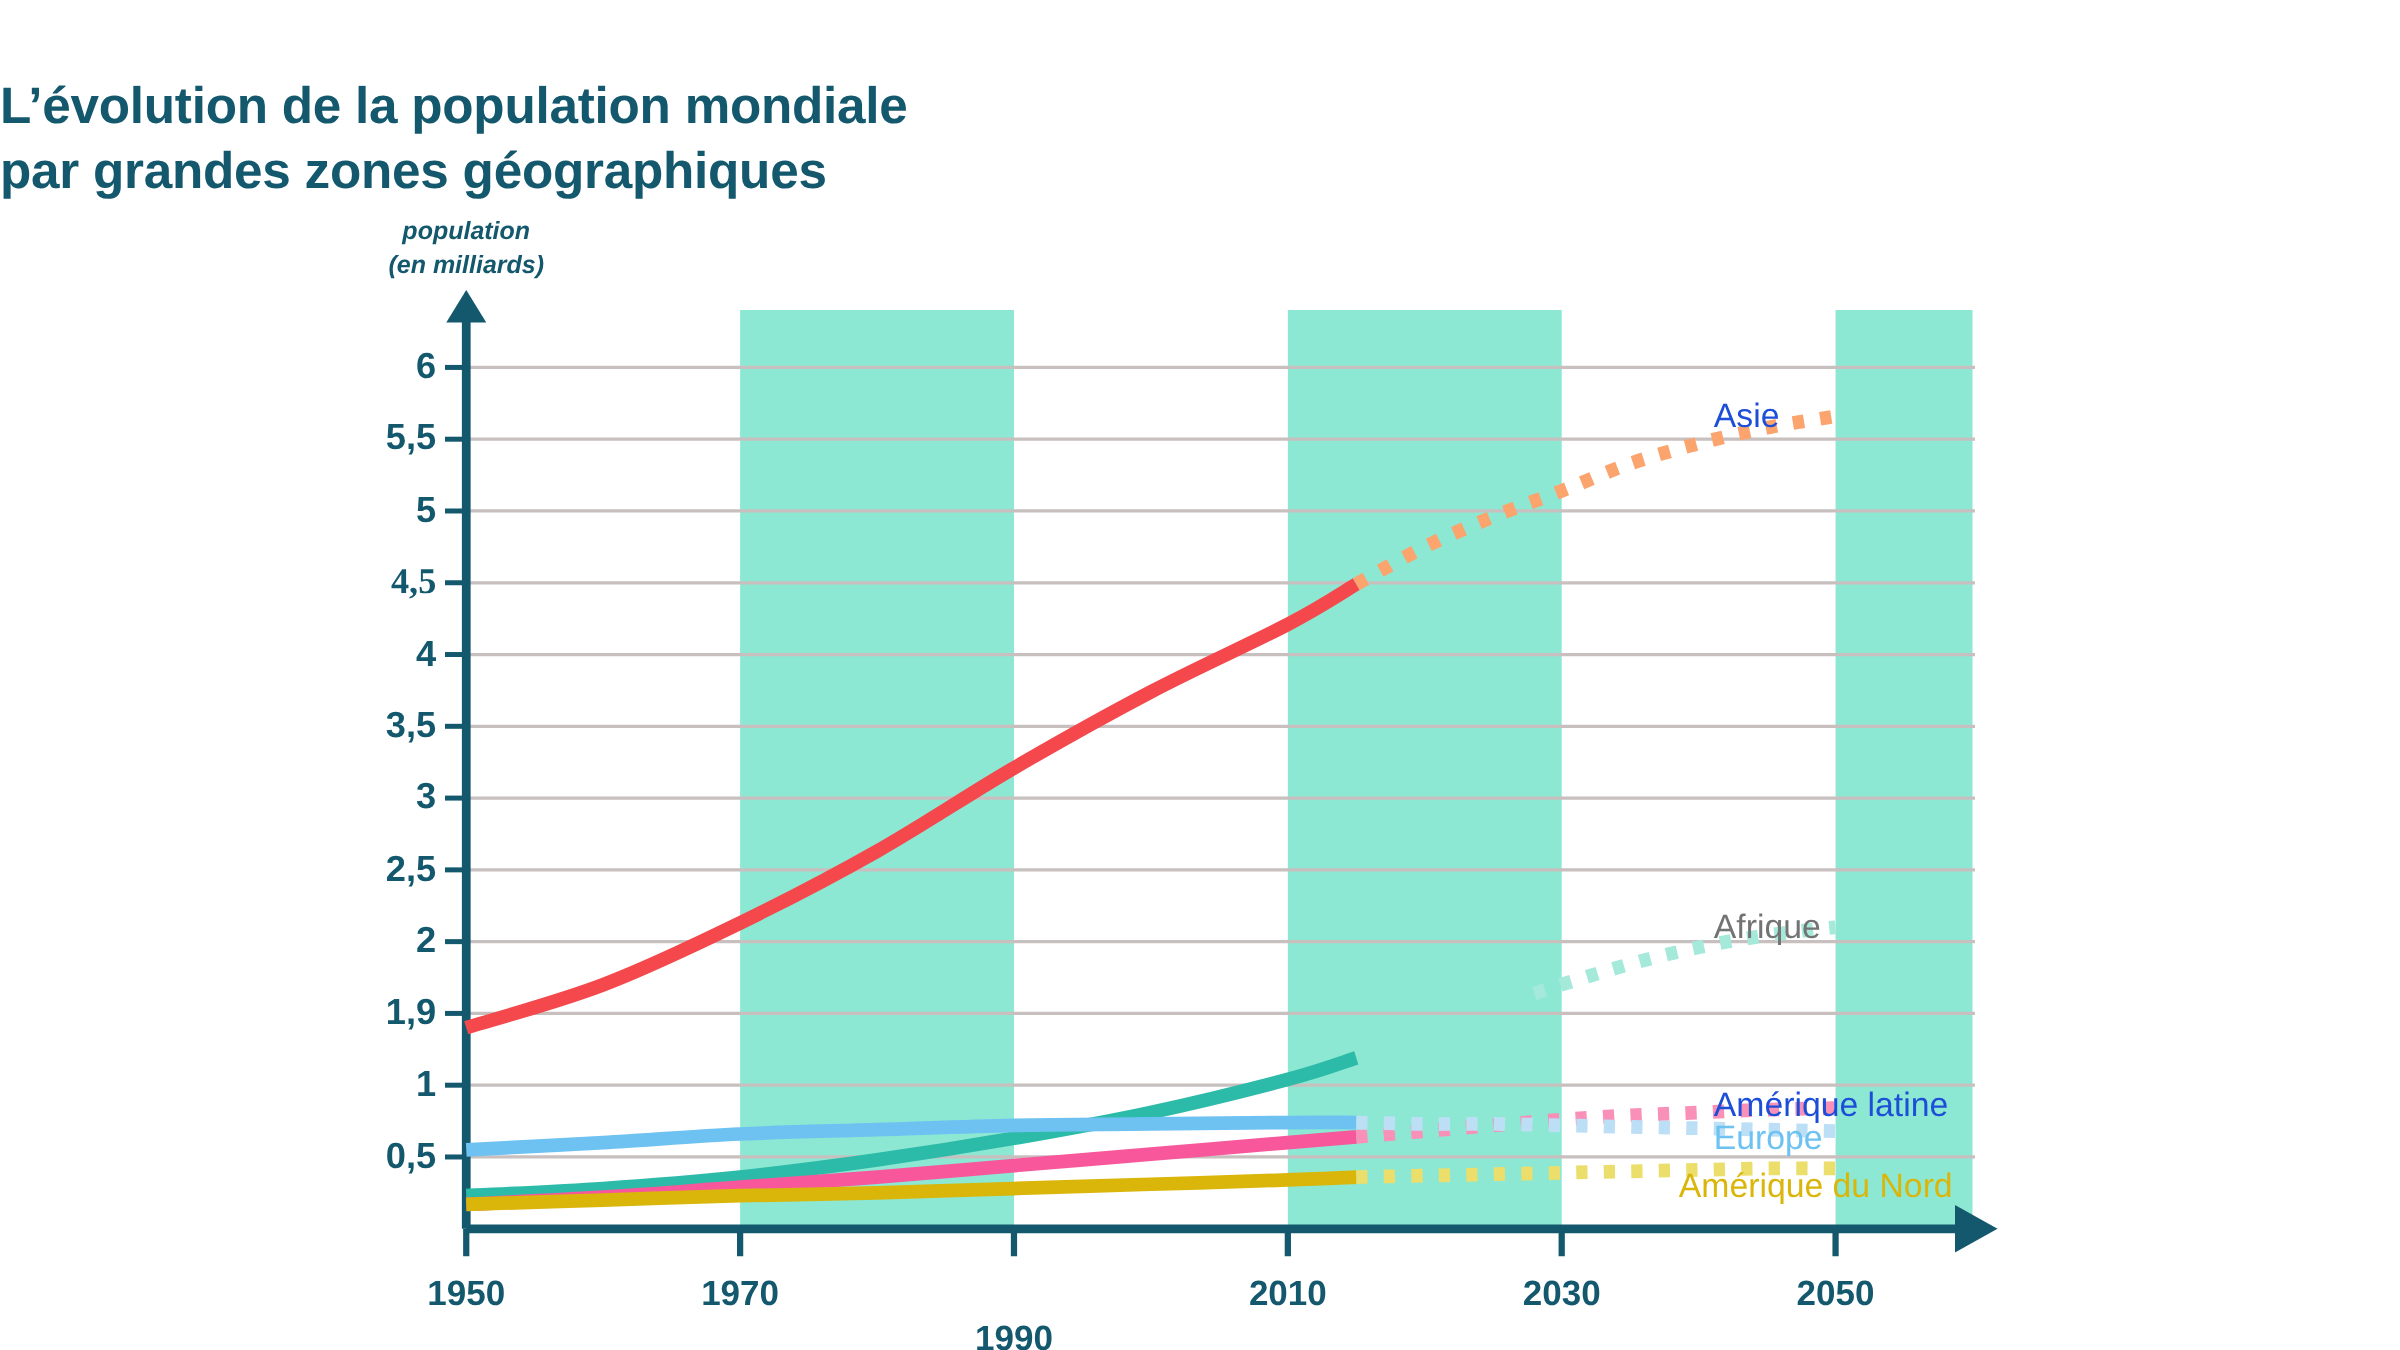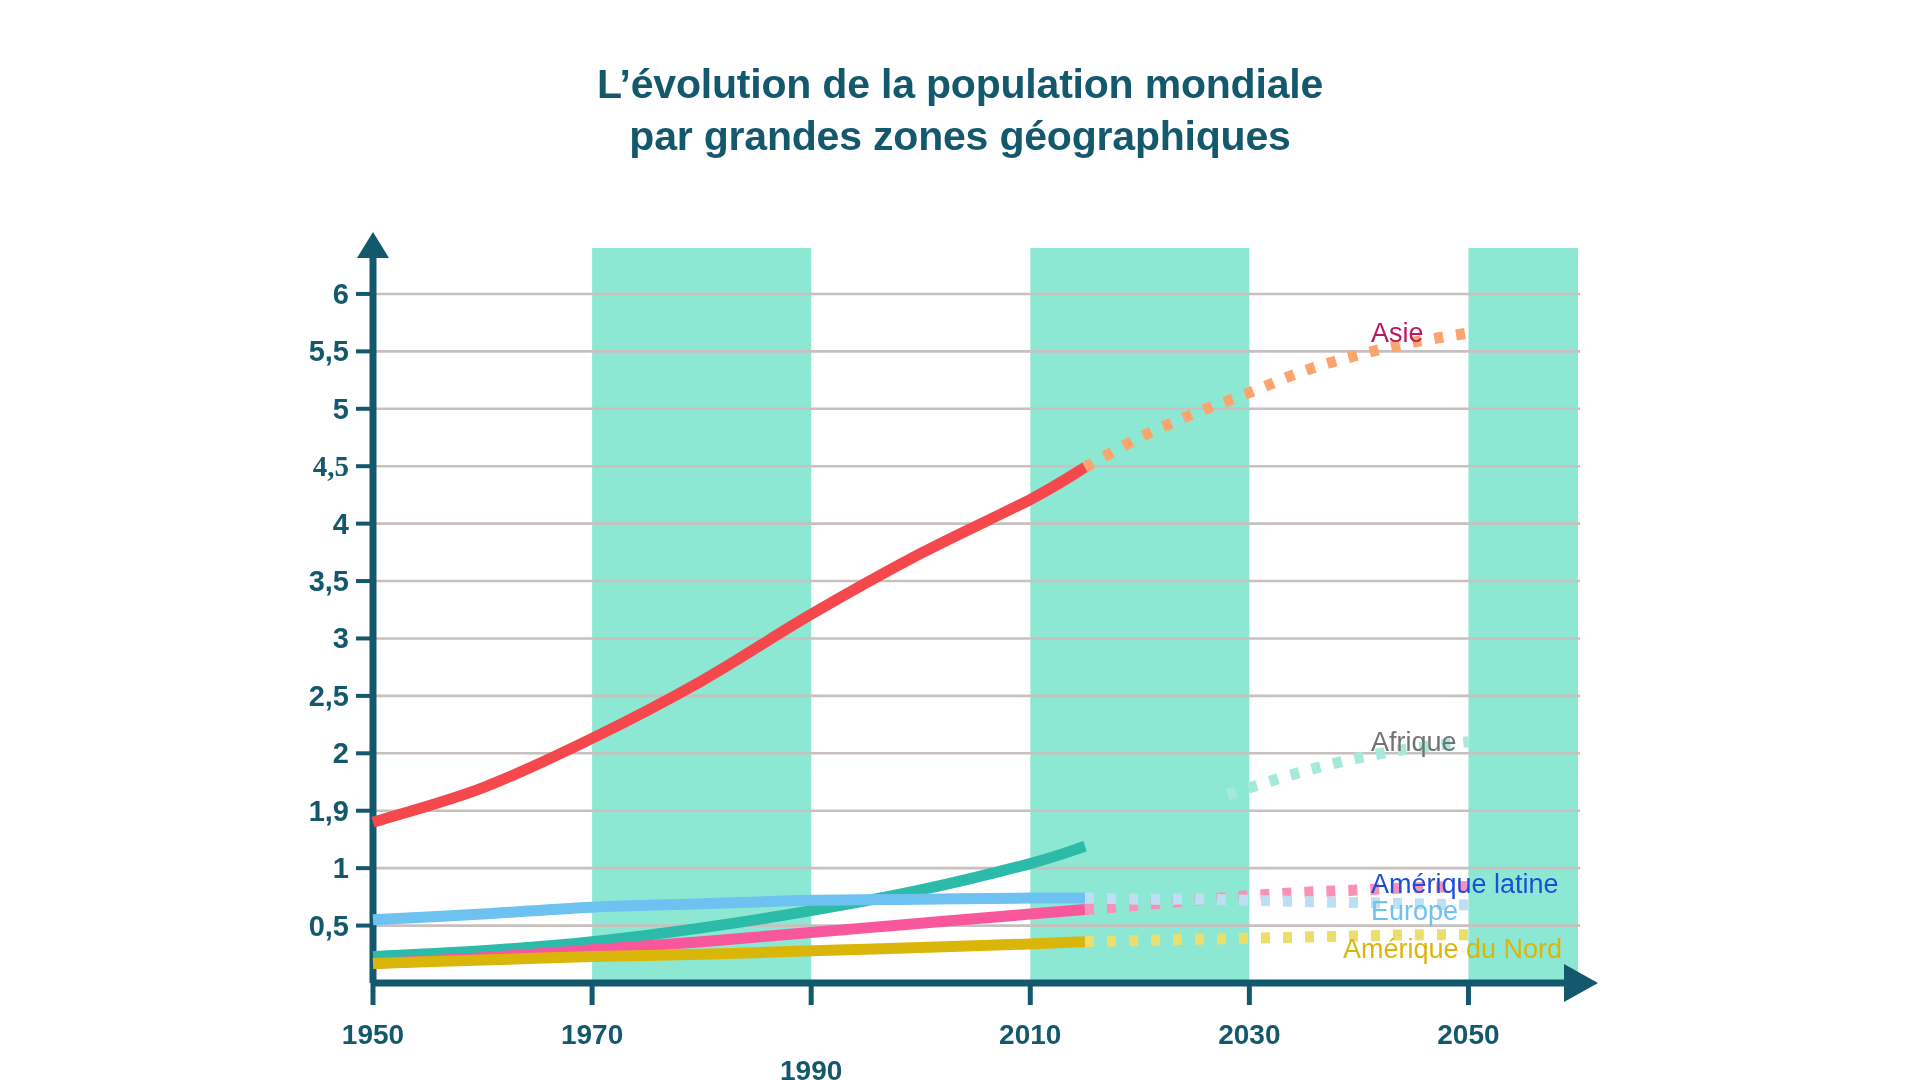--- a/index.html
+++ b/index.html
@@ -7,21 +7,20 @@
     width:1920px;height:1080px;
     background:#ffffff;
     font-family:"Liberation Sans", sans-serif;
     overflow:hidden;
     position:relative;
   }
   #figure{position:absolute;left:0;top:0;width:1920px;height:1080px;}
   .title-block{
     position:absolute;
     left:0;top:58px;width:1920px;
-    text-align:center;
     pointer-events:none;
   }
   .title-line{
     color:#14586E;
     font-size:41px;
     font-weight:700;
     line-height:1.28;
     letter-spacing:-0.2px;
     white-space:pre;
   }
@@ -67,20 +66,24 @@
 </head>
 <body>
 
 <div id="figure">
 
   <div class="title-block">
     <div class="title-line">L’évolution de la population mondiale</div>
     <div class="title-line">par grandes zones géographiques</div>
   </div>
 
+  <div class="axis-caption">
+    <div>population</div>
+    <div>(en milliards)</div>
+  </div>
 
   <svg id="plot" width="1920" height="1080" style="position:absolute;left:0;top:0;">
     <g id="bands">
         <rect x="592.0909090909091" y="248" width="219.09090909090912" height="735" fill="#8DE8D3"></rect>
         <rect x="1030.2727272727273" y="248" width="219.09090909090924" height="735" fill="#8DE8D3"></rect>
         <rect x="1468.4545454545455" y="248" width="109.5454545454545" height="735" fill="#8DE8D3"></rect>
       </g>
     <g id="gridlines">
         <line x1="371" y1="925.578125" x2="1580" y2="925.578125" stroke="#C8BFBF" stroke-width="2.6"></line>
         <line x1="371" y1="868.15625" x2="1580" y2="868.15625" stroke="#C8BFBF" stroke-width="2.6"></line>
@@ -151,20 +154,20 @@
     </div>
   <div id="xlabels">
       <div class="xtick-label" style="left: 373px; top: 1019px;">1950</div>
       <div class="xtick-label" style="left: 592.091px; top: 1019px;">1970</div>
       <div class="xtick-label" style="left: 811.182px; top: 1019px; margin-top: 36px;">1990</div>
       <div class="xtick-label" style="left: 1030.27px; top: 1019px;">2010</div>
       <div class="xtick-label" style="left: 1249.36px; top: 1019px;">2030</div>
       <div class="xtick-label" style="left: 1468.45px; top: 1019px;">2050</div>
     </div>
   <div id="slabels">
-      <div class="series-label" style="left: 1371px; top: 332.984px; color: #be185d;">Asie</div>
+      <div class="series-label" style="left: 1371px; top: 332.984px; color: #1d4ed8;">Asie</div>
       <div class="series-label" style="left: 1371px; top: 741.828px; color: #737373;">Afrique</div>
       <div class="series-label" style="left: 1371px; top: 884.234px; color: #1d4ed8; text-align: center;">Amérique latine</div>
       <div class="series-label" style="left: 1371px; top: 910.648px; color: rgb(109, 194, 242);">Europe</div>
       <div class="series-label" style="left: 1343px; top: 948.547px; color: rgb(218, 182, 11);">Amérique du Nord</div>
     </div>
 
 </div>
 
 </body></html>

